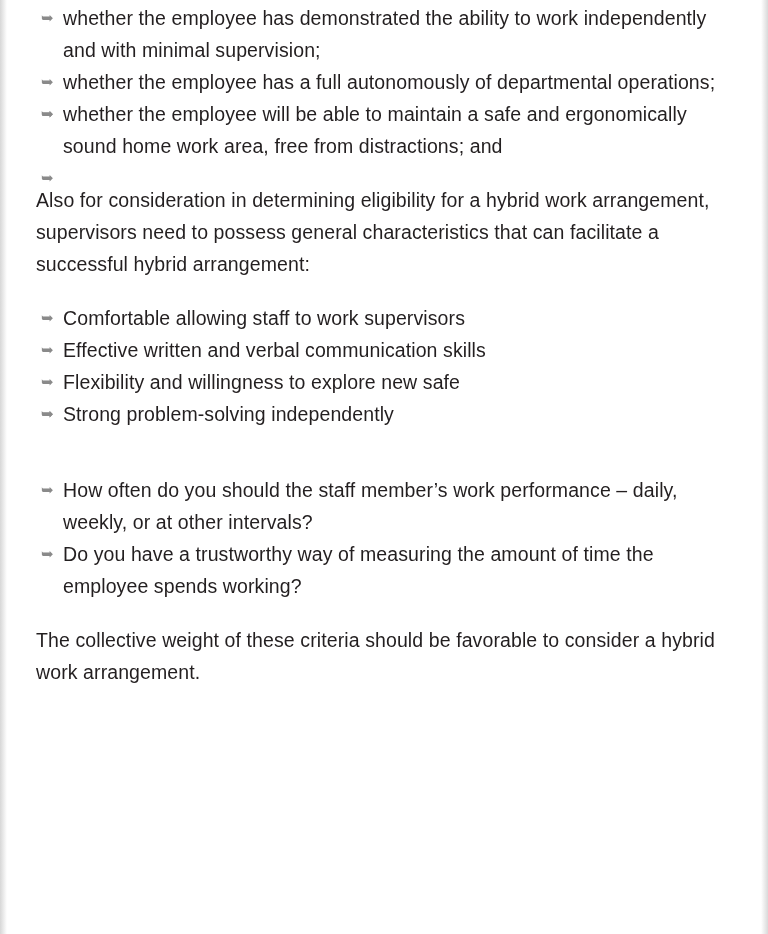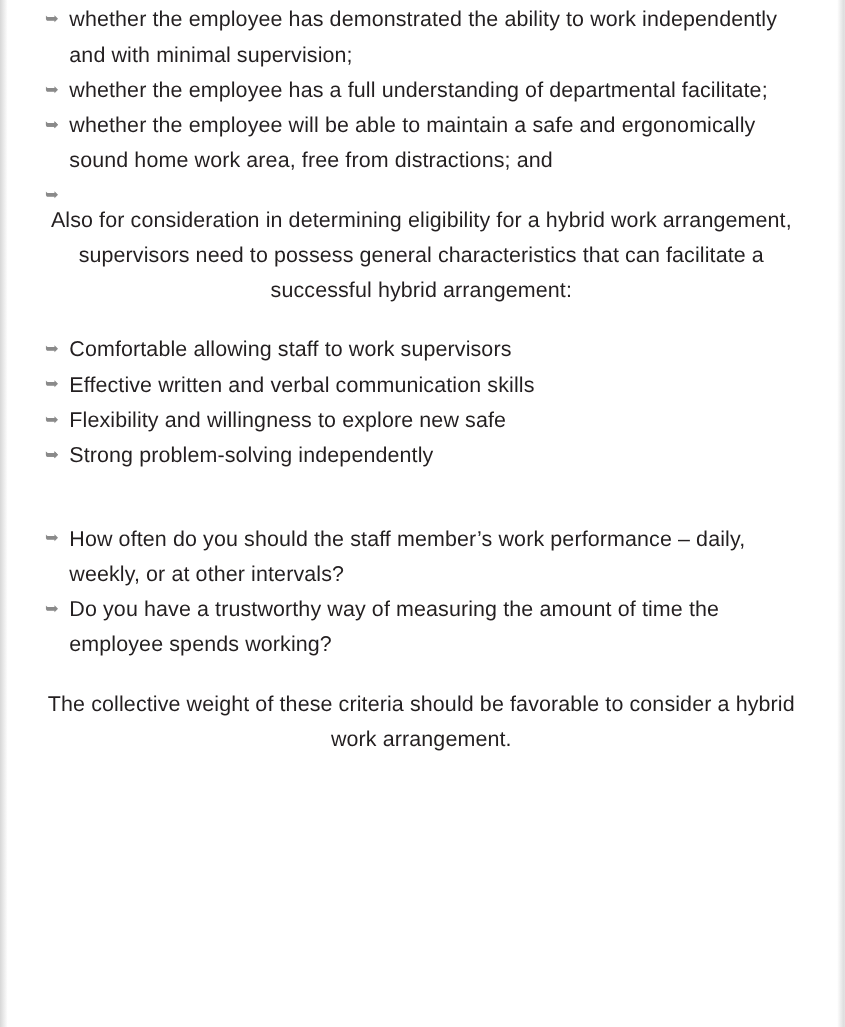--- a/index.html
+++ b/index.html
@@ -43,21 +43,20 @@
   .content {
     position: relative;
     padding-top: 2px;
   }
   p.para {
     font-size: 19.5px;
     line-height: 32px;
     margin: 0;
     color: #231f20;
     letter-spacing: 0.1px;
-    text-align: center;
   }
   ul.bullets {
     list-style: none;
     margin: 0;
     padding: 0;
   }
   ul.bullets li {
     position: relative;
     font-size: 19.5px;
     line-height: 32px;
@@ -76,21 +75,21 @@
   .gap-md { height: 22px; }
 </style>
 </head>
 <body>
 
 <div class="page">
   <div class="content">
 
     <ul class="bullets">
       <li><span class="arrow">➥</span><span>whether the employee has demonstrated the ability to work independently and with minimal supervision;</span></li>
-      <li><span class="arrow">➥</span><span>whether the employee has a full understanding of departmental facilitate;</span></li>
+      <li><span class="arrow">➥</span><span>whether the employee has a full autonomously of departmental operations;</span></li>
       <li><span class="arrow">➥</span></li>
       <li><span class="arrow">➥</span><span>whether the employee will be able to maintain a safe and ergonomically sound home work area, free from distractions; and</span></li>
       <li><span class="arrow">➥</span></li>
     </ul>
 
     <div class="gap-md"></div>
 
     <p class="para">Also for consideration in determining eligibility for a hybrid work arrangement, supervisors need to possess general characteristics that can facilitate a successful hybrid arrangement:</p>
 
     <div class="gap-md"></div>

